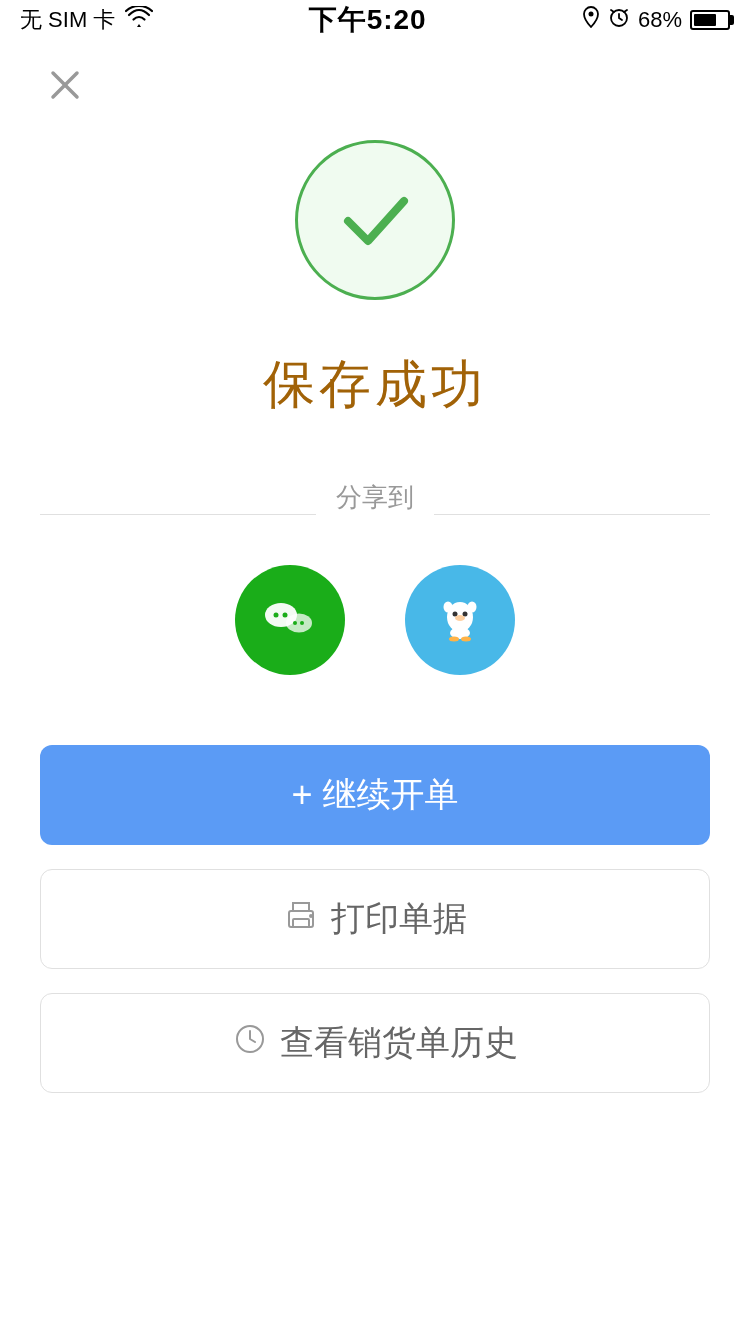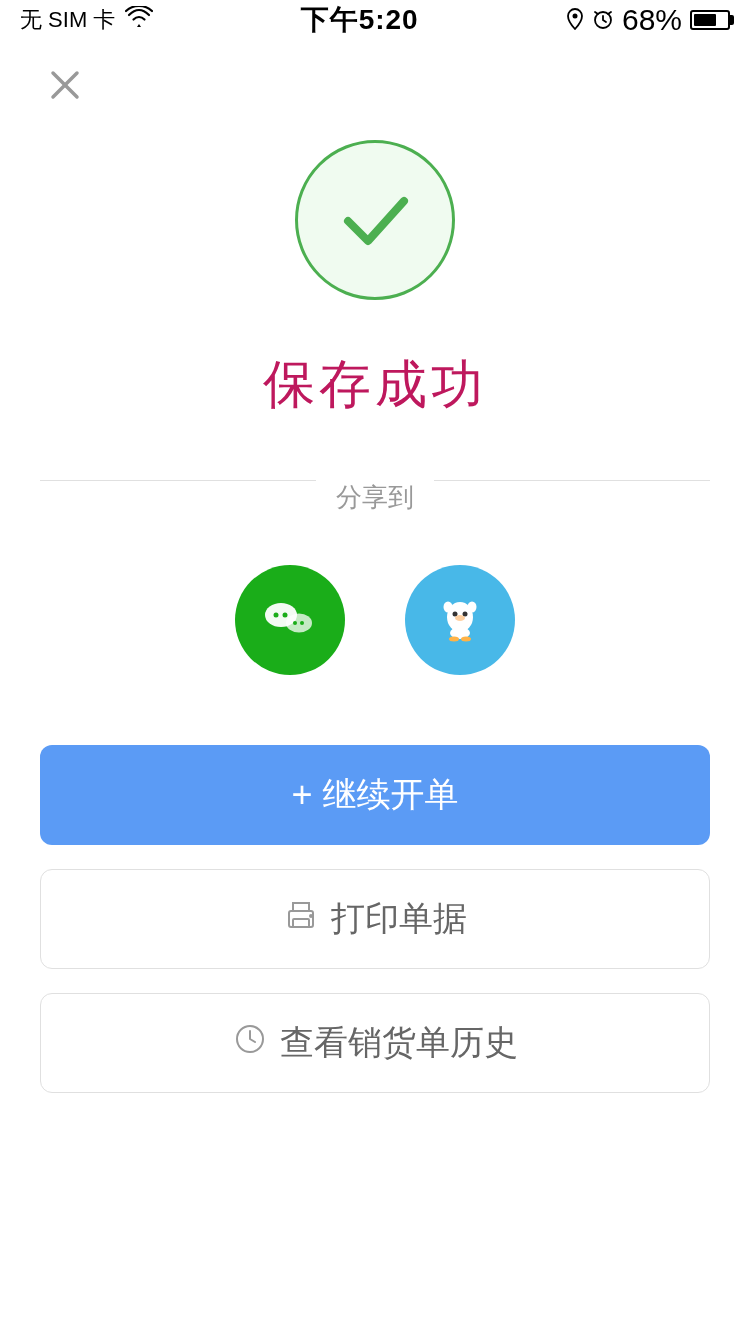--- a/index.html
+++ b/index.html
@@ -36,21 +36,21 @@
     }
     .status-center {
       font-size: 28px;
       font-weight: 600;
       letter-spacing: 1px;
     }
     .status-right {
       display: flex;
       align-items: center;
       gap: 8px;
-      font-size: 30px;
+      font-size: 22px;
     }
     .battery-rect {
       width: 40px;
       height: 20px;
       border: 2px solid #000;
       border-radius: 3px;
       position: relative;
       display: flex;
       align-items: center;
       padding: 2px;
@@ -113,30 +113,30 @@
       display: flex;
       align-items: center;
       justify-content: center;
       margin-bottom: 50px;
     }
 
     
     .success-title {
       font-size: 52px;
       font-weight: 500;
-      color: #be185d;
+      color: #a16207;
       margin-bottom: 60px;
       letter-spacing: 4px;
     }
 
     
     .share-divider-wrap {
       width: 100%;
       display: flex;
-      align-items: flex-start;
+      align-items: flex-end;
       gap: 20px;
       margin-bottom: 50px;
     }
     .divider-line {
       flex: 1;
       height: 1px;
       background: #e0e0e0;
     }
     .share-label {
       font-size: 26px;

